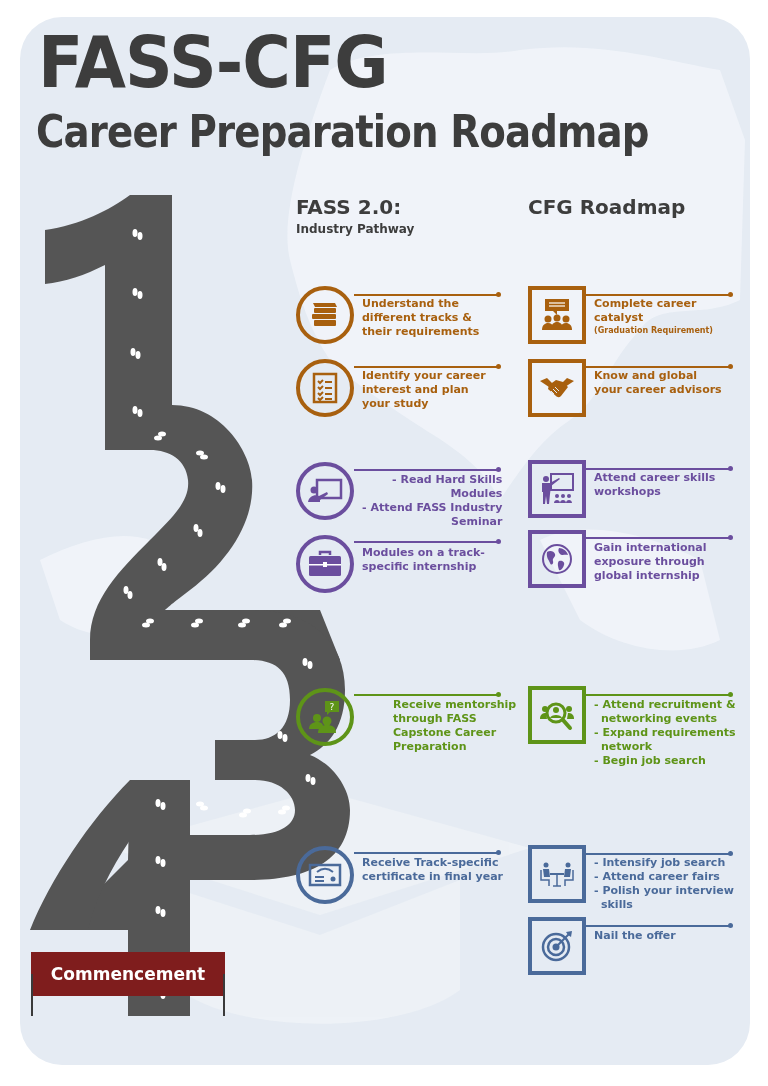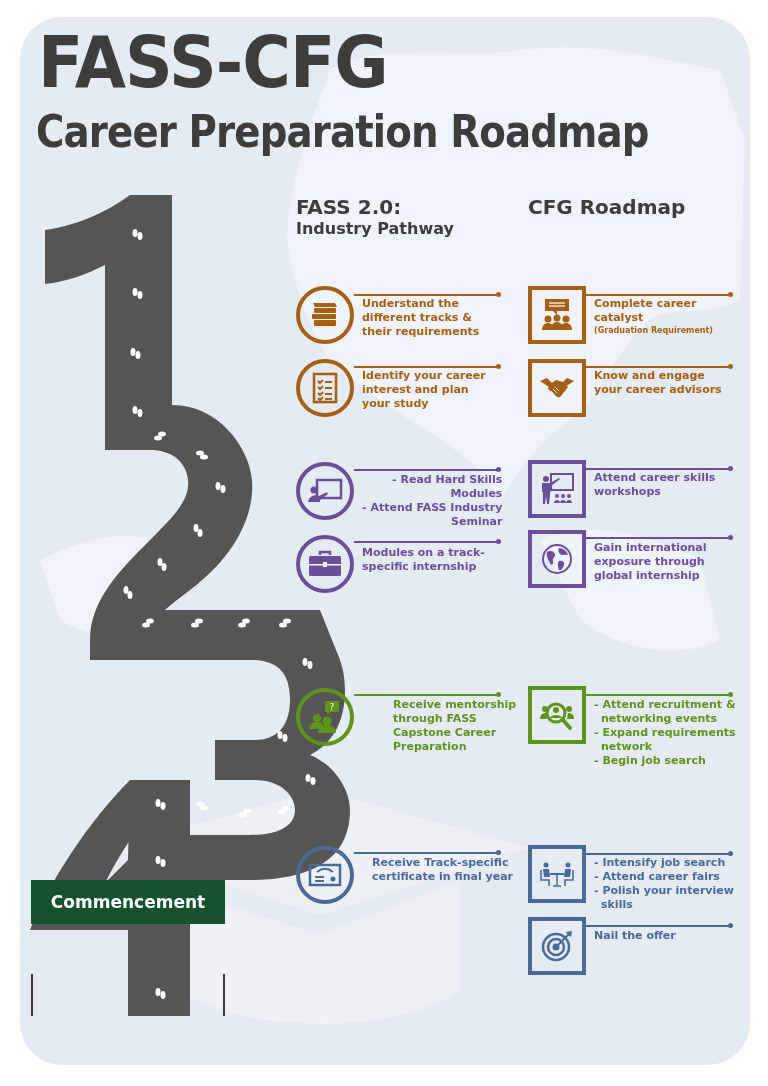--- a/index.html
+++ b/index.html
@@ -13,21 +13,21 @@
     .title-main {
       position: absolute; left: 38px; top: 26px; font-size: 72px; font-weight: bold;
       color: #3d3d3d; letter-spacing: -1px; line-height: 1; transform: scaleX(0.92); transform-origin: left;
     }
     .title-sub {
       position: absolute; left: 36px; top: 110px; font-size: 44px; font-weight: bold;
       color: #3d3d3d; line-height: 1; letter-spacing: -1px; transform: scaleX(0.88); transform-origin: left; white-space: nowrap;
     }
     .col-head { position: absolute; font-weight: bold; color: #3d3d3d; white-space: nowrap; }
     .col-head .h1 { font-size: 20px; line-height: 24px; }
-    .col-head .h2 { font-size: 16px; line-height: 20px; }
+    .col-head .h2 { font-size: 12px; line-height: 20px; }
     .road { position: absolute; left: 0; top: 0; }
     .icon-circle {
       position: absolute; width: 58px; height: 58px; border-radius: 50%;
       border: 4px solid; display: flex; align-items: center; justify-content: center; background: transparent;
     }
     .icon-square {
       position: absolute; width: 58px; height: 58px;
       border: 4px solid; display: flex; align-items: center; justify-content: center;
     }
     .leader { position: absolute; height: 1.5px; }
@@ -42,21 +42,21 @@
     .label .indent { display: block; padding-left: 7px; }
     .c-orange { color: #a8600f; border-color: #a8600f; }
     .b-orange { background: #a8600f; }
     .c-purple { color: #6b4e9e; border-color: #6b4e9e; }
     .b-purple { background: #6b4e9e; }
     .c-green { color: #5e9418; border-color: #5e9418; }
     .b-green { background: #5e9418; }
     .c-blue { color: #4a6a9a; border-color: #4a6a9a; }
     .b-blue { background: #4a6a9a; }
     .commencement {
-      position: absolute; left: 31px; top: 880px; width: 194px; height: 44px; background: #14532d;
+      position: absolute; left: 31px; top: 952px; width: 194px; height: 44px; background: #7f1d1d;
       color: #ffffff; font-weight: bold; font-size: 17px; display: flex; align-items: center; justify-content: center;
       white-space: nowrap;
     }
     .post { position: absolute; width: 2px; background: #3a3a3a; }
   </style>
 </head>
 <body>
 
 <div class="panel"></div>
 
@@ -290,21 +290,21 @@
 <div class="icon-circle c-blue" style="left:296px; top:846px;">
   <svg width="34" height="26" viewBox="0 0 34 26">
       <rect x="2" y="3" width="30" height="20" fill="none" stroke="#4a6a9a" stroke-width="2.5"></rect>
       <path d="M9 10 C 14 6, 20 6, 25 10" fill="none" stroke="#4a6a9a" stroke-width="2"></path>
       <line x1="7" y1="15" x2="16" y2="15" stroke="#4a6a9a" stroke-width="2"></line>
       <line x1="7" y1="19" x2="16" y2="19" stroke="#4a6a9a" stroke-width="2"></line>
       <circle cx="25" cy="17" r="2.5" fill="#4a6a9a"></circle>
     </svg>
 </div>
 <div class="leader b-blue" style="left:354px; top:852px; width:145px;"></div>
-<div class="label c-blue" style="left:372px; top:856px;">
+<div class="label c-blue" style="left:362px; top:856px;">
   <span class="line">Receive Track-specific</span>
   <span class="line">certificate in final year</span>
 </div>
 
 <div class="icon-square c-orange" style="left:528px; top:286px;">
   <svg width="36" height="34" viewBox="0 0 36 34">
       <rect x="6" y="1" width="24" height="12" fill="#a8600f"></rect>
       <path d="M14 13 L18 17 L18 13 Z" fill="#a8600f"></path>
       <line x1="10" y1="5" x2="26" y2="5" stroke="#ffffff" stroke-width="1.2"></line>
       <line x1="10" y1="8" x2="26" y2="8" stroke="#ffffff" stroke-width="1.2"></line>
@@ -326,21 +326,21 @@
 <div class="icon-square c-orange" style="left:528px; top:359px;">
   <svg width="36" height="26" viewBox="0 0 36 26">
       <path d="M1 6 L8 3 L14 9 L10 12 Z" fill="#a8600f"></path>
       <path d="M35 6 L28 3 L22 9 L26 12 Z" fill="#a8600f"></path>
       <path d="M10 10 L17 5 L24 7 L29 12 L22 21 C 20 23, 18 22, 17 21 L 9 14 Z" fill="#a8600f"></path>
       <path d="M12 16 L15 19 M14 14 L18 18 M16 12 L20 16" stroke="#e5ebf3" stroke-width="1"></path>
     </svg>
 </div>
 <div class="leader b-orange" style="left:586px; top:366px; width:145px;"></div>
 <div class="label c-orange" style="left:594px; top:369px;">
-  <span class="line">Know and engage</span>
+  <span class="line">Know and global</span>
   <span class="line">your career advisors</span>
 </div>
 
 <div class="icon-square c-purple" style="left:528px; top:460px;">
   <svg width="36" height="34" viewBox="0 0 36 34">
       <rect x="12" y="2" width="22" height="16" fill="none" stroke="#6b4e9e" stroke-width="2"></rect>
       <circle cx="7" cy="7" r="3" fill="#6b4e9e"></circle>
       <path d="M3 11 L11 11 L20 6 L21 7 L12 14 L11 22 L10 32 L8 32 L7 24 L6 32 L4 32 L4 20 L3 20 Z" fill="#6b4e9e"></path>
       <circle cx="18" cy="24" r="2" fill="#6b4e9e"></circle>
       <circle cx="24" cy="24" r="2" fill="#6b4e9e"></circle>

